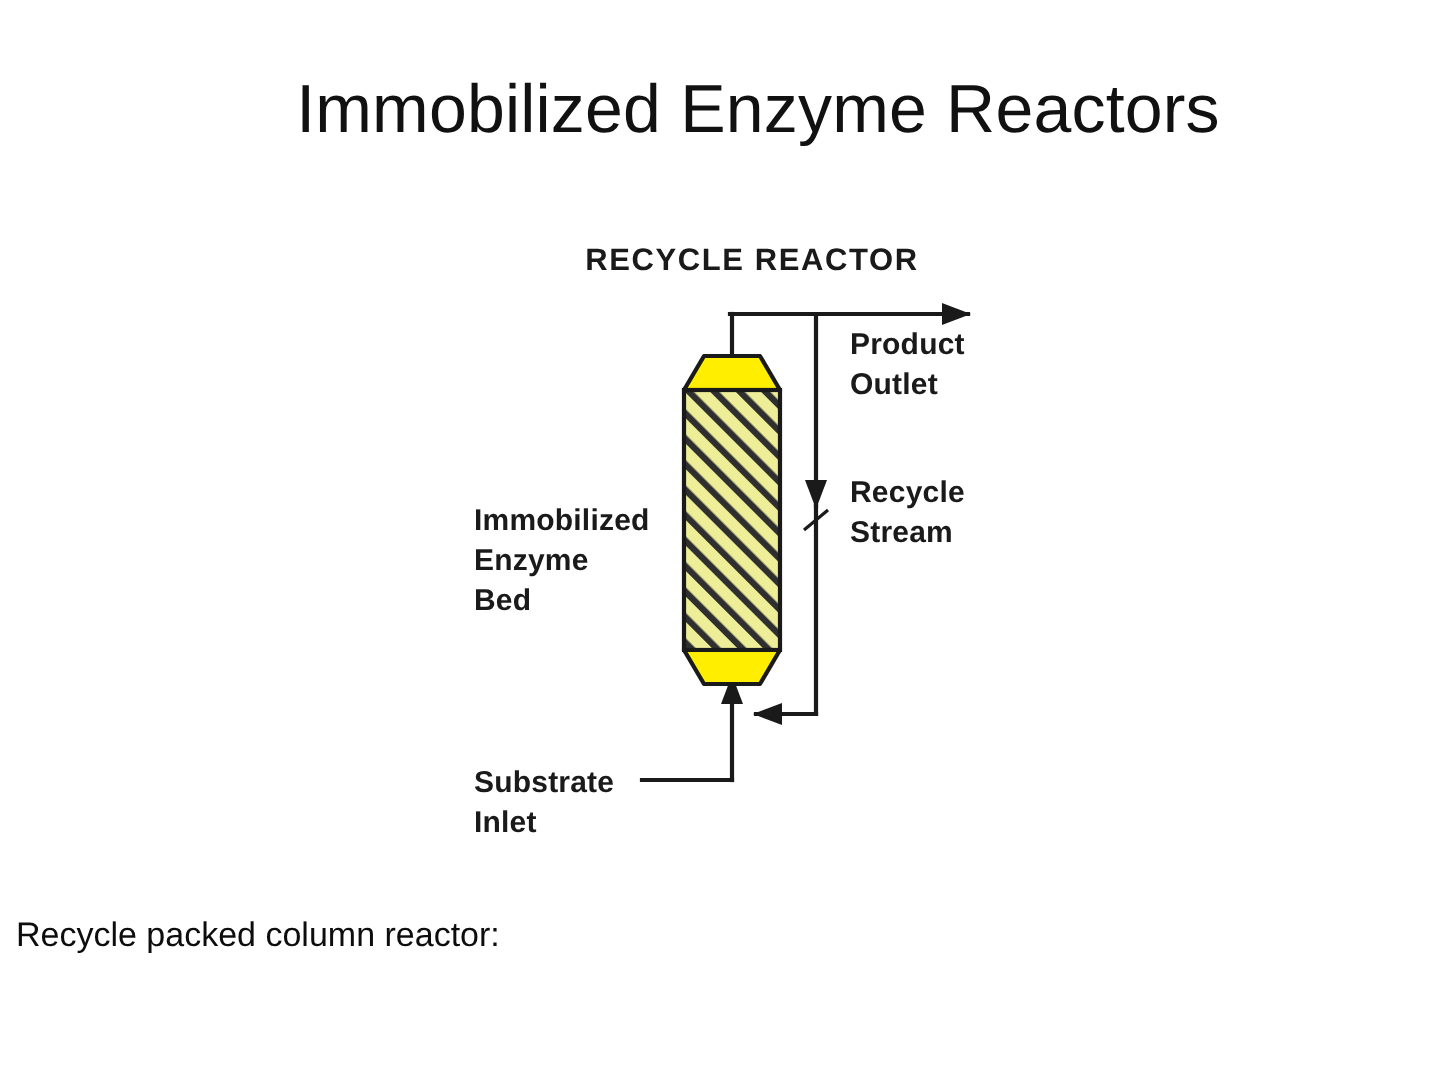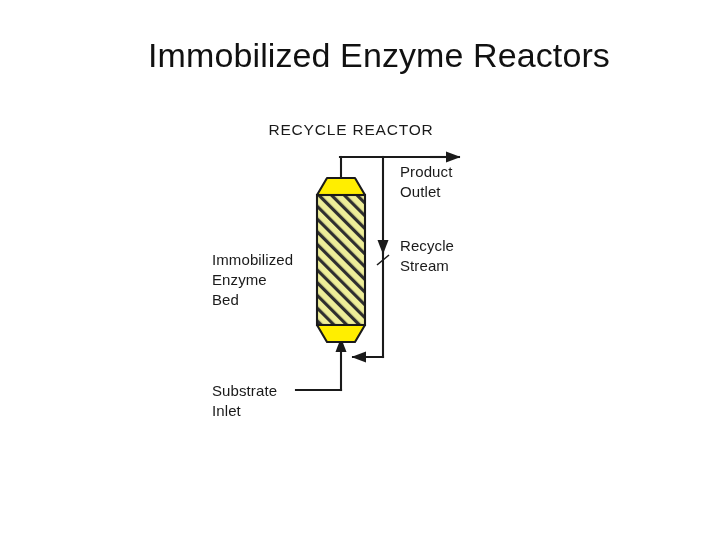--- a/index.html
+++ b/index.html
@@ -28,24 +28,25 @@
     line-height: 1.15;
     letter-spacing: 0.1px;
     color: #111111;
     white-space: nowrap;
     margin-left: 19px;
   }
 
   
   #diagram-figure {
     position: absolute;
-    left: 201px;
+    left: 226px;
     top: 105px;
     width: 300px;
     height: 330px;
+    font-weight: bold;
   }
   #diagram-svg {
     display: block;
     width: 300px;
     height: 330px;
   }
 
   .dgm-text {
     font-family: "Liberation Sans", sans-serif;
     fill: #1a1a1a;
@@ -153,13 +154,14 @@
     </g>
 
     <g>
       <text class="dgm-text dgm-label" x="11" y="291">Substrate</text>
       <text class="dgm-text dgm-label" x="11" y="311">Inlet</text>
     </g>
   </svg>
 </div>
 
 <div id="caption-block">
+  <div class="cap-line">Recycle packed column reactor:</div>
 </div>
 
 </body></html>

